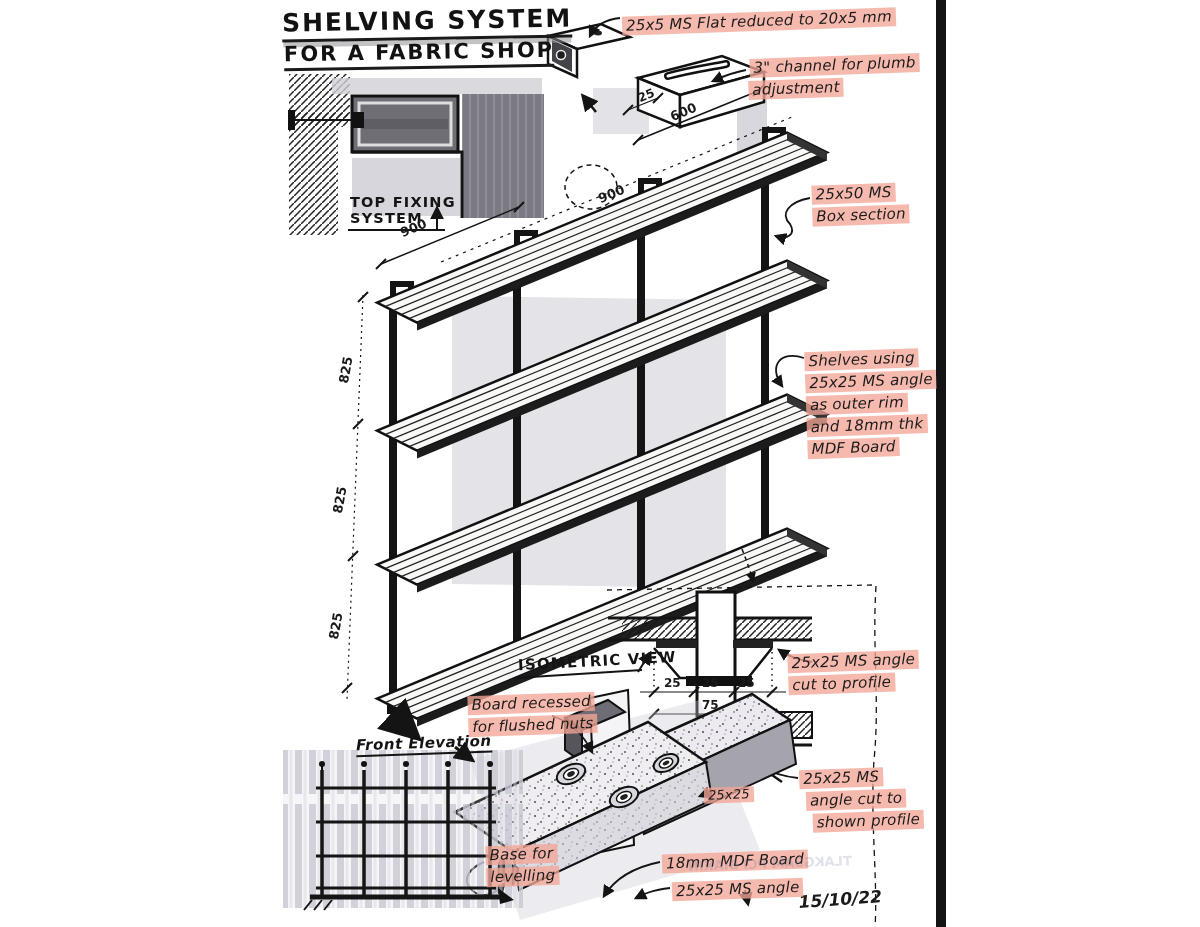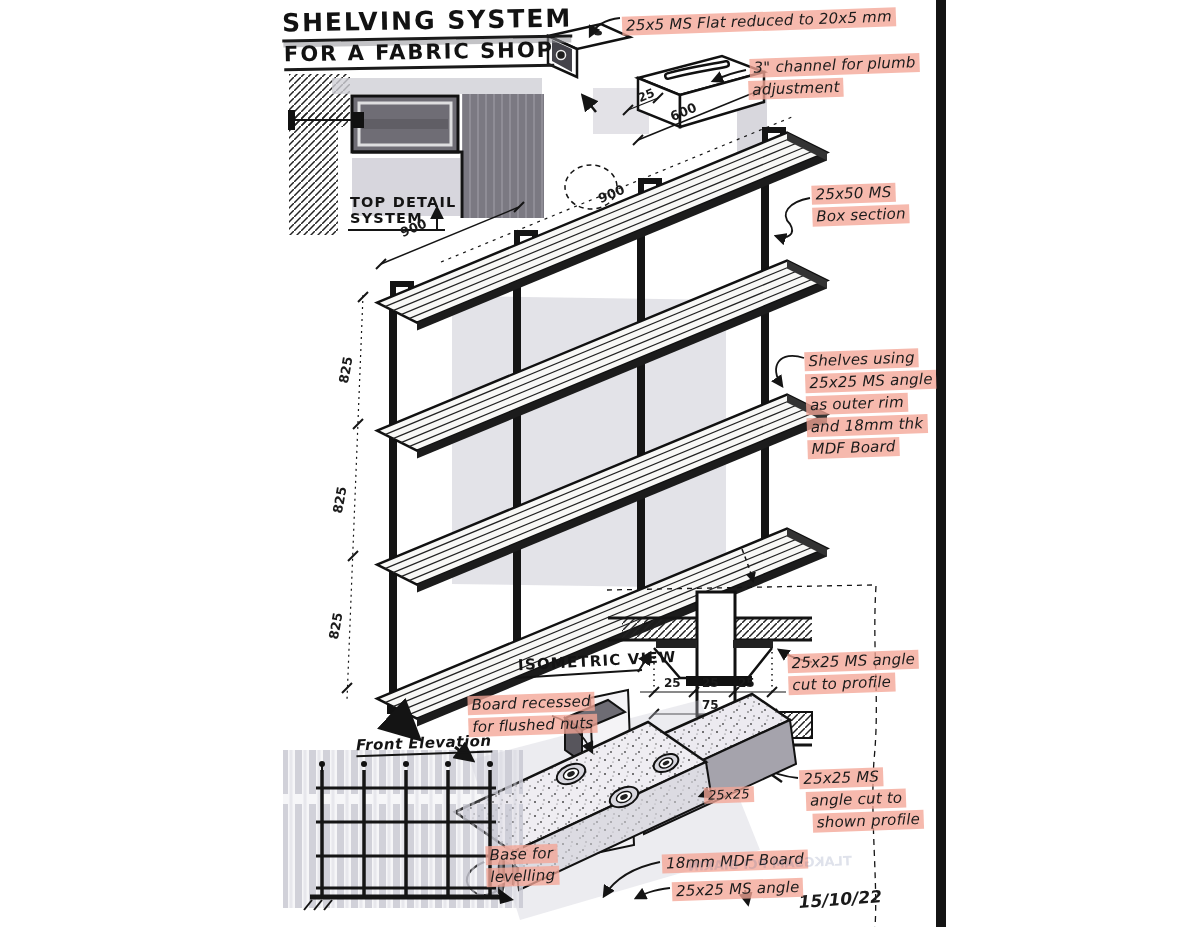--- a/index.html
+++ b/index.html
@@ -290,21 +290,21 @@
   </svg>
 
   <div class="ttl" style="left:282px;top:6px;font-size:25px;letter-spacing:2px;">
     <span class="t t-shadow">SHELVING SYSTEM</span>
   </div>
   <div class="ttl" style="left:284px;top:40px;font-size:21px;letter-spacing:2px;">
     <span class="t">FOR A FABRIC SHOP</span>
   </div>
 
   <div class="lbl" style="left:350px;top:194px;">
-    <span>TOP DETAIL</span><br>
+    <span>TOP FIXING</span><br>
     <span>SYSTEM</span>
   </div>
   <div class="lbl" style="left:518px;top:652px;transform:rotate(-3deg);font-size:15px;">
     <span>ISOMETRIC VIEW</span>
   </div>
   <div class="lbl" style="left:356px;top:734px;transform:rotate(-2deg);font-size:15px;letter-spacing:.5px;font-style:italic;">
     <span class="und">Front Elevation</span>
   </div>
   <div class="dim" style="left:798px;top:892px;font-size:17px;transform:rotate(-4deg);font-style:italic;">15/10/22</div>
 

